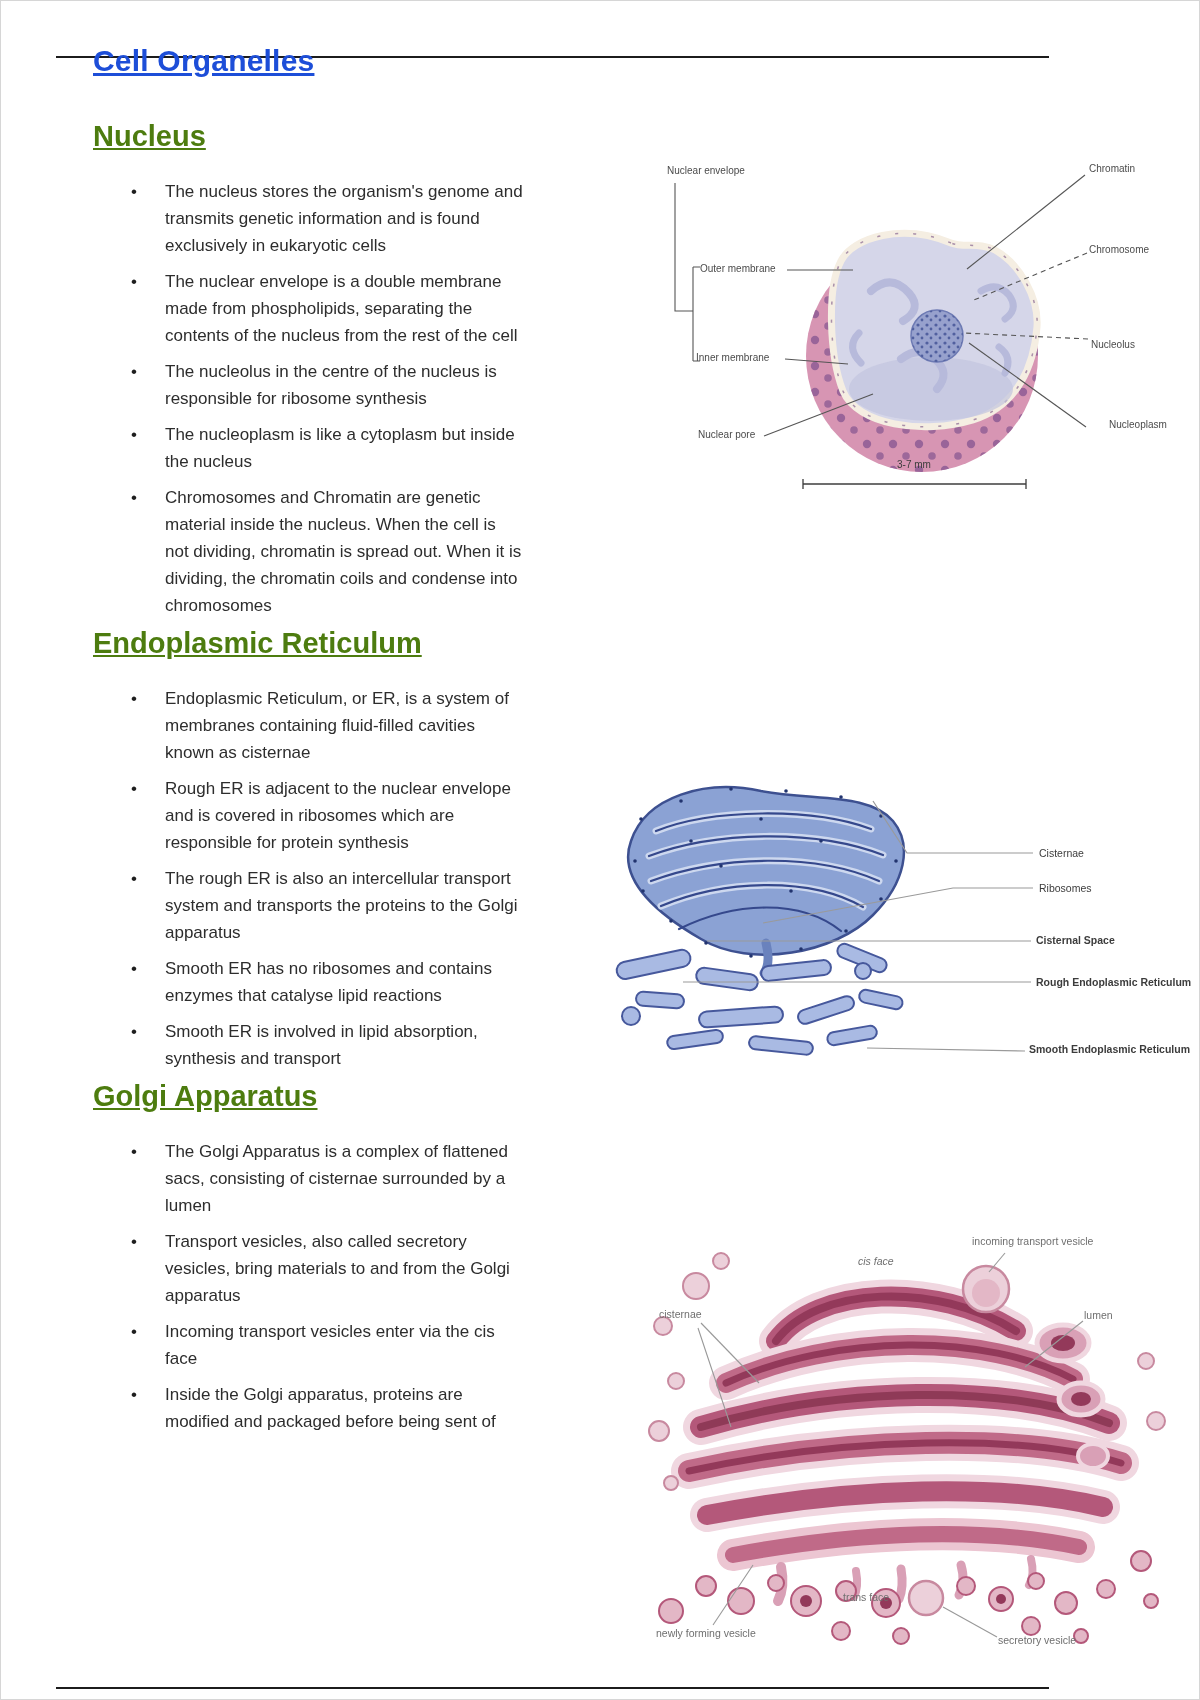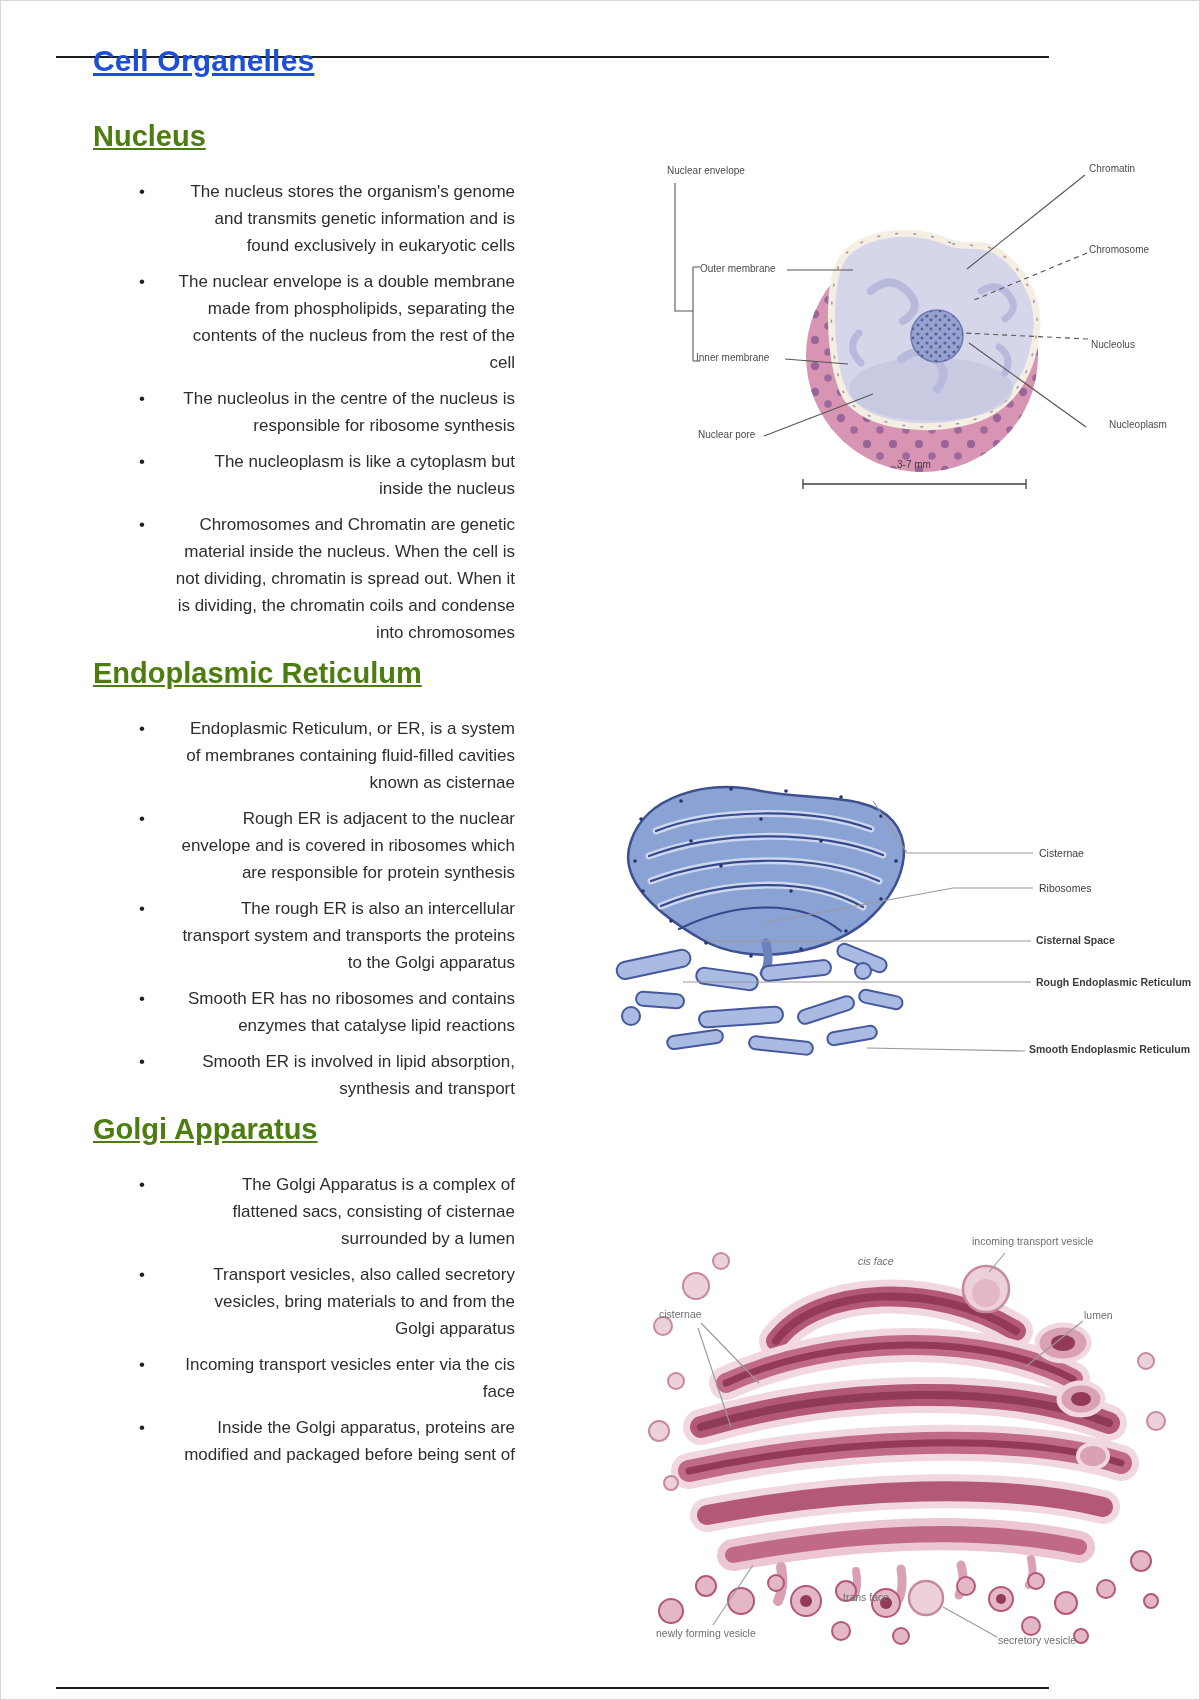--- a/index.html
+++ b/index.html
@@ -12,21 +12,21 @@
   .textcol{position:absolute;left:92px;top:40px;width:434px;}
   h1.title{
     margin:0 0 40px 0;font-size:30px;line-height:40px;font-weight:bold;
     color:#1d4ed8;text-decoration:underline;letter-spacing:.2px;
   }
   h2.sect{
     margin:8px 0 26px 0;font-size:29px;line-height:31px;font-weight:bold;
     color:#4d7c0f;text-decoration:underline;
   }
   h2.sect.first{margin-top:0;}
-  ul.blist{margin:12px;padding:0;list-style:none;text-align:right;}
+  ul.blist{margin:4px;padding:0;list-style:none;}
   ul.blist li{
     position:relative;padding-left:68px;margin:0 0 9px 0;
     font-size:17px;line-height:27px;color:#2d2d2d;
   }
   ul.blist li::before{
     content:"\2022";position:absolute;left:34px;top:0;
     font-size:17px;color:#1e1e1e;
   }
   .diagram{position:absolute;}
   .diagram svg{position:absolute;left:0;top:0;}

